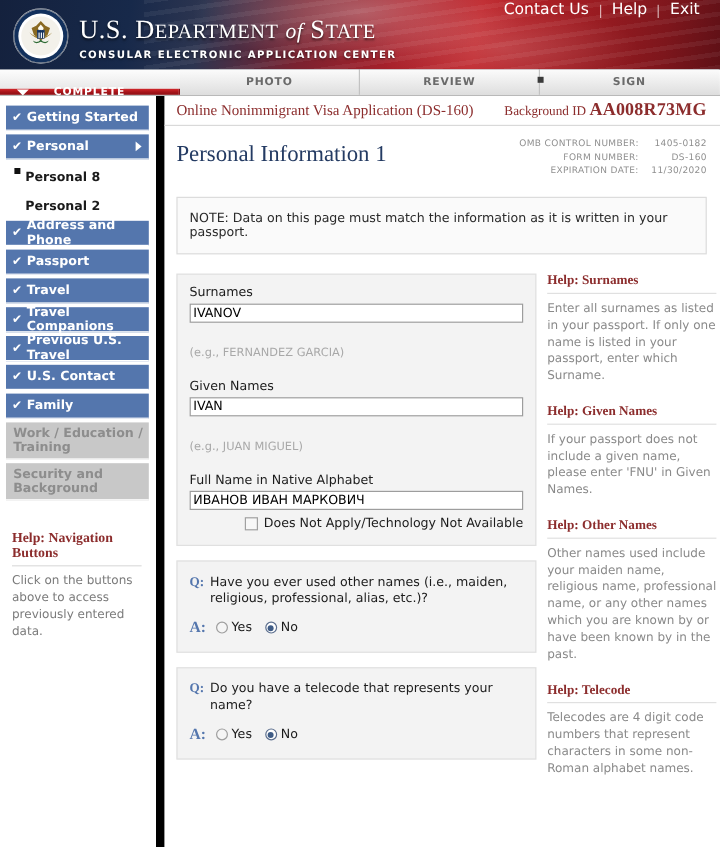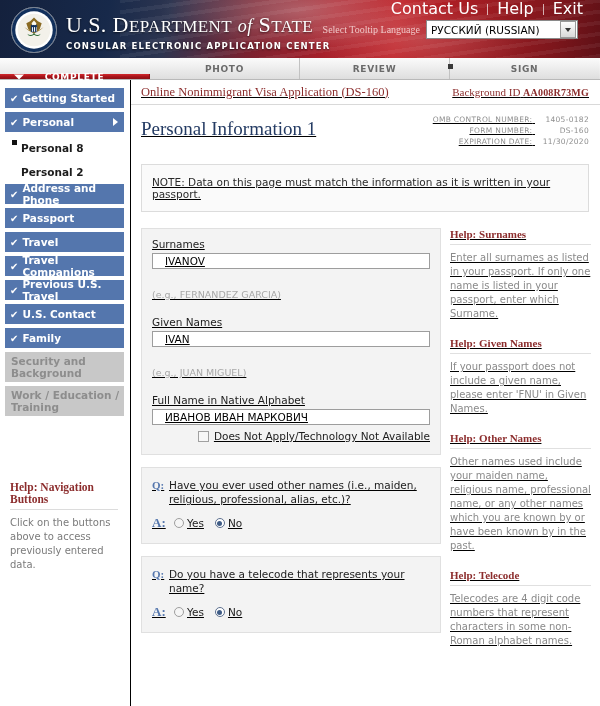--- a/index.html
+++ b/index.html
@@ -32,21 +32,21 @@
     position: absolute; left: 120px; top: 0; right: 0; bottom: 0;
     background: repeating-linear-gradient(
       -8deg,
       rgba(255,255,255,0.10) 0px, rgba(255,255,255,0.10) 4px,
       rgba(255,255,255,0.0) 4px, rgba(255,255,255,0.0) 11px);
     opacity: .55;
   }
   .topnav {
     position: absolute; right: 8px; top: 2px;
     z-index: 6;
-    font-size: 16px; color: #ffffff;
+    font-size: 13px; color: #ffffff;
     display: flex; align-items: center; gap: 0px;
   }
   .topnav a {
     color: #fff; text-decoration: none; padding: 0 9px;
     line-height: 14px; display: inline-block;
   }
   .topnav .divider {
     width: 1px; height: 11px; background: rgba(255,255,255,.65);
   }
 
@@ -183,51 +183,50 @@
     padding: 6px 0 6px 16px;
     position: relative;
   }
   .nav-sub.current::before {
     content: "";
     position: absolute; left: 7px; top: 4px;
     width: 5px; height: 5px; background: #111;
   }
 
   .help-nav {
-    margin-top: 64px;
+    margin-top: 26px;
     padding: 0 6px 0 5px;
   }
   .help-nav .h-title {
     font-family: "Liberation Serif", serif;
     font-size: 11.5px; font-weight: bold; color: #8c2d2d;
     border-bottom: 1px solid #dcdcdc;
     padding-bottom: 4px; margin-bottom: 6px;
   }
   .help-nav .h-body {
     font-size: 10px; color: #7b7b7b; line-height: 14px;
   }
 
   
   .content {
     width: 470px; flex: 0 0 470px;
     background: #ffffff;
-    border-left: 1px solid #000000;
-    text-decoration: underline;
+    border-left: 7px solid #000000;
   }
   .app-bar {
     height: 25px;
     border-bottom: 1px solid #d9d9d9;
     display: flex; align-items: center;
     padding: 0 11px 0 10px;
     justify-content: space-between;
     font-family: "Liberation Serif", serif;
   }
   .app-bar .left { font-size: 12.5px; color: #8c2d2d; }
   .app-bar .right { font-size: 11px; color: #8c2d2d; }
-  .app-bar .right b { font-size: 10px; letter-spacing: .2px; }
+  .app-bar .right b { font-size: 15px; letter-spacing: .2px; }
 
   .page-head {
     display: flex; justify-content: space-between;
     padding: 9px 11px 0 10px;
   }
   .page-title {
     font-family: "Liberation Serif", serif;
     font-size: 19px; color: #243b63; font-weight: normal;
     margin: 4px 0 0 0;
   }
@@ -252,21 +251,21 @@
     border: 1px solid #e0e0e0;
     padding: 9px 10px 12px 10px;
     margin-bottom: 12px;
   }
   .f-label { font-size: 10.5px; color: #1c1c1c; margin-bottom: 3px; }
   .f-input {
     width: 100%; height: 16px;
     border: 1px solid #9d9d9d;
     background: #ffffff;
     font-size: 10.5px; color: #000;
-    padding: 0 12px;
+    padding: 0 2px;
     display: flex; align-items: center;
     font-family: "DejaVu Sans", sans-serif;
   }
   .f-hint { font-size: 9.5px; color: #a8a8a8; margin-top: 20px; }
   .f-gap { height: 16px; }
 
   .cbrow {
     display: flex; align-items: center; justify-content: flex-end;
     margin-top: 5px;
     text-align: center;
@@ -352,29 +351,20 @@
     <circle cx="50" cy="50" r="47" fill="none" stroke="#0a1c38" stroke-width="1"></circle>
   </svg>
 
   <div class="dos-title">
     <div class="l1"><span>U.S. D</span><span class="sm">EPARTMENT</span>
       <span class="it">of</span>
       <span>S</span><span class="sm">TATE</span></div>
     <div class="l2">CONSULAR ELECTRONIC APPLICATION CENTER</div>
   </div>
 
-  <div class="lang-wrap">
-    <div class="lang-label">Select Tooltip Language</div>
-    <div class="lang-select">
-      <span>РУССКИЙ (RUSSIAN)</span>
-      <span class="lang-arrow">
-          <i></i>
-        </span>
-    </div>
-  </div>
 </div>
 
 <div class="tabbar">
   <div class="tab complete">
     <span class="caret"></span>
     <span>COMPLETE</span>
   </div>
   <div class="tab t-photo">
     <span>PHOTO</span>
   </div>
@@ -427,24 +417,24 @@
     </div>
     <div class="nav-item">
       <span class="chk">✔</span>
       <span>U.S. Contact</span>
     </div>
     <div class="nav-item">
       <span class="chk">✔</span>
       <span>Family</span>
     </div>
     <div class="nav-item disabled">
+      <span>Work / Education / Training</span>
+    </div>
+    <div class="nav-item disabled">
       <span>Security and Background</span>
-    </div>
-    <div class="nav-item disabled">
-      <span>Work / Education / Training</span>
     </div>
 
     <div class="help-nav">
       <div class="h-title">Help: Navigation Buttons</div>
       <div class="h-body">Click on the buttons above to access previously entered data.</div>
     </div>
   </div>
 
   <div class="content">
 

